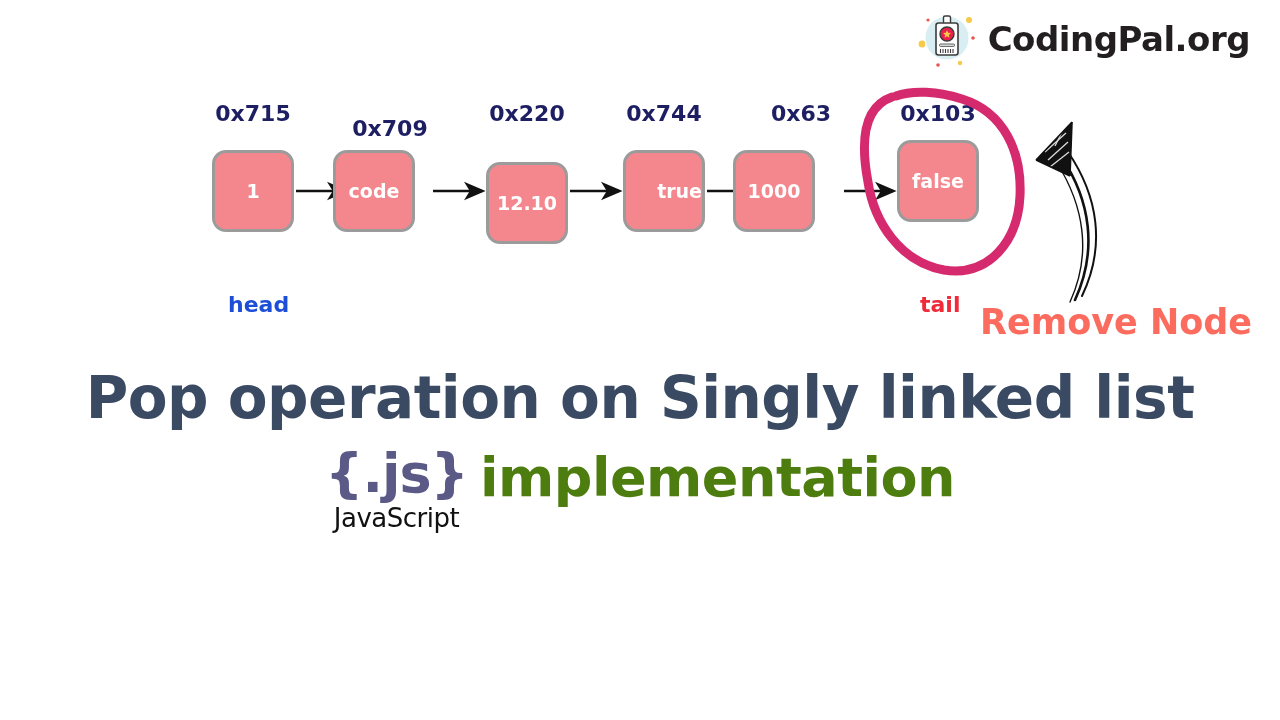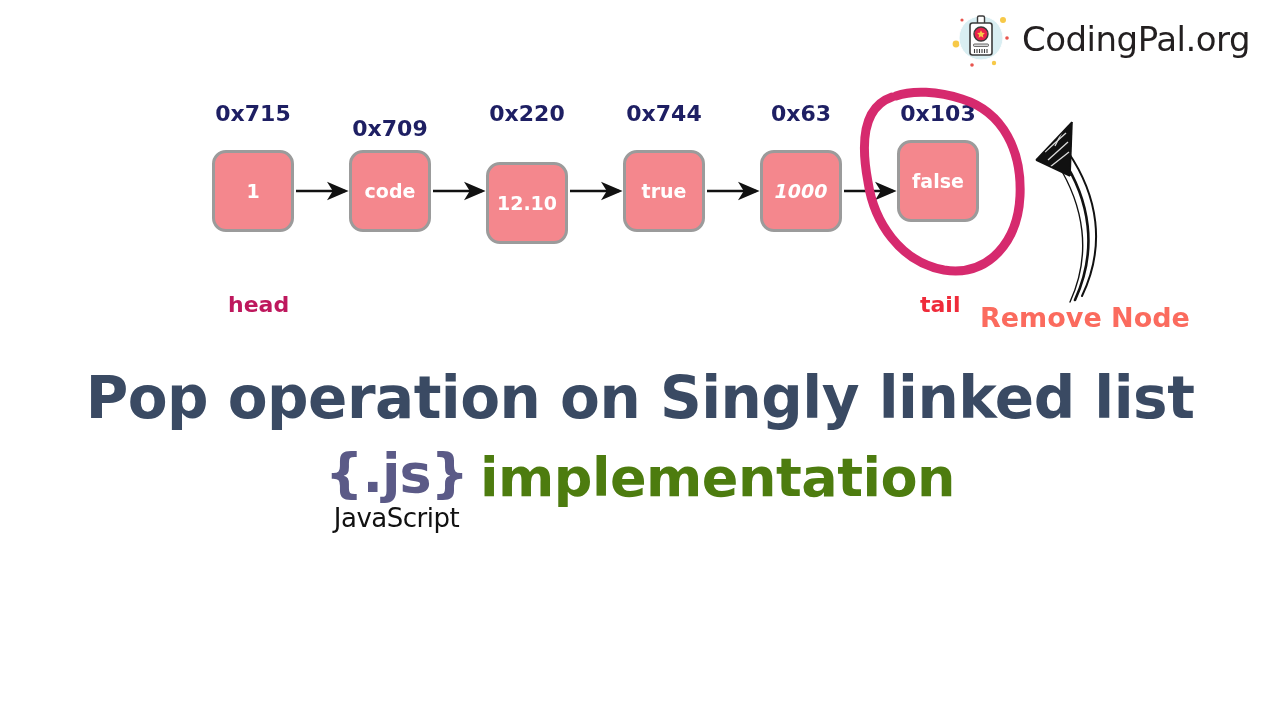--- a/index.html
+++ b/index.html
@@ -26,21 +26,21 @@
   }
   #brand-icon {
     width: 62px;
     height: 62px;
     position: relative;
     flex: 0 0 auto;
   }
   #brand-text {
     font-family: "DejaVu Sans", sans-serif;
     font-size: 34px;
-    font-weight: normal;
+    font-weight: bold;
     color: #231f20;
     letter-spacing: -0.5px;
     white-space: nowrap;
   }
 
   
   #diagram {
     position: absolute;
     left: 0;
     top: 0;
@@ -75,29 +75,29 @@
     color: #ffffff;
     white-space: nowrap;
   }
   .ptr-label {
     position: absolute;
     font-family: "DejaVu Sans", sans-serif;
     font-size: 22px;
     font-weight: bold;
     white-space: nowrap;
   }
-  #head-label { color: #be185d; left: 228px; top: 292px; }
+  #head-label { color: #1d4ed8; left: 228px; top: 292px; }
   #tail-label { color: #ef2b3a; left: 920px; top: 292px; }
 
   #remove-node-label {
     position: absolute;
     left: 980px;
     top: 302px;
     font-family: "DejaVu Sans", sans-serif;
-    font-size: 27px;
+    font-size: 35px;
     font-weight: bold;
     color: #fb6b5e;
     white-space: nowrap;
   }
 
   
   #title-block {
     position: absolute;
     left: 0;
     top: 368px;
@@ -209,30 +209,30 @@
       <line x1="433" y1="191" x2="482" y2="191"></line>
       <line x1="570" y1="191" x2="619" y2="191"></line>
       <line x1="707" y1="191" x2="756" y2="191"></line>
       <line x1="844" y1="191" x2="893" y2="191"></line>
     </g>
   </svg>
 
   <div class="node-box" style="left:212px; top:150px;">
     <span class="node-value">1</span>
   </div>
-  <div class="node-box" style="left:349px; top:150px;">
+  <div class="node-box" style="left:333px; top:150px;">
     <span class="node-value">code</span>
   </div>
   <div class="node-box" style="left:486px; top:162px;">
     <span class="node-value">12.10</span>
   </div>
-  <div class="node-box" style="left:623px; top:150px;">
+  <div class="node-box" style="left:623px; top:150px;justify-content:flex-end;">
     <span class="node-value">true</span>
   </div>
-  <div class="node-box" style="left:760px; top:150px;font-style:italic;">
+  <div class="node-box" style="left:733px; top:150px;">
     <span class="node-value">1000</span>
   </div>
   <div class="node-box" style="left:897px; top:140px;">
     <span class="node-value">false</span>
   </div>
 
   <svg width="1280" height="350" style="position:absolute; left:0; top:0; pointer-events:none;" aria-hidden="true">
 
     <path d="M 892 97
              C 860 108, 862 150, 868 182

